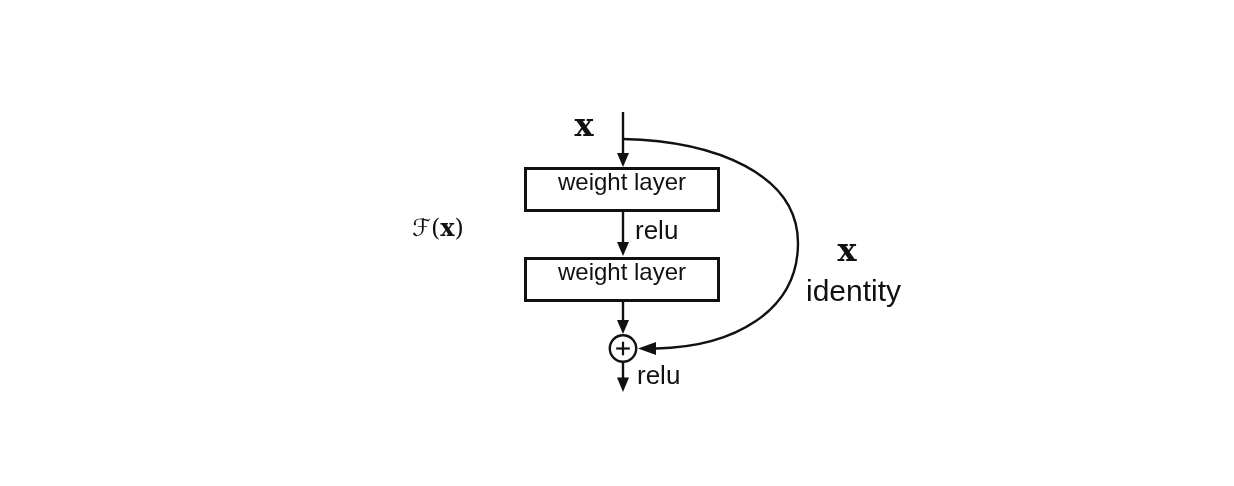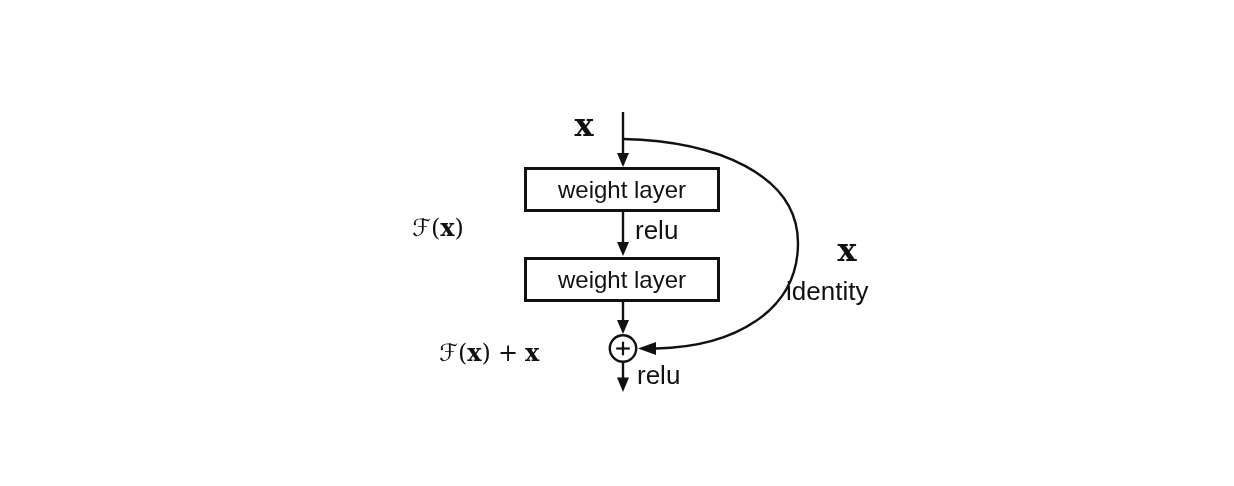--- a/index.html
+++ b/index.html
@@ -26,39 +26,39 @@
   .sans { font-family: "Liberation Sans", sans-serif; }
   .box {
     position: absolute;
     left: 524px;
     width: 196px;
     height: 45px;
     border: 3px solid #111111;
     background: #ffffff;
     box-sizing: border-box;
     display: flex;
-    align-items: center;
+    align-items: flex-start;
     justify-content: center;
     font-size: 24px;
     line-height: 24px;
   }
   .box-top    { top: 167px; }
   .box-bottom { top: 257px; }
   .relu-mid  { left: 635px; top: 217px; font-size: 26px; line-height: 26px; }
   .relu-out  { left: 637px; top: 362px; font-size: 26px; line-height: 26px; }
   .mathx {
     font-family: "DejaVu Serif", serif;
     font-weight: bold;
     font-size: 32px;
     line-height: 32px;
     text-align: center;
   }
   .input-x { left: 568px; top: 109px; width: 32px; }
   .skip-x  { left: 831px; top: 234px; width: 32px; }
-  .skip-identity { left: 786px; top: 278px; font-size: 26px; line-height: 26px; }
+  .skip-identity { left: 806px; top: 278px; font-size: 30px; line-height: 26px; }
   .math {
     font-family: "DejaVu Serif", serif;
     font-size: 24px;
     line-height: 38px;
   }
   .math .scriptf { font-family: "DejaVu Sans", "DejaVu Serif", sans-serif; }
   .math .bx { font-weight: bold; }
   .math .plus { margin: 0 7px; }
   .fx-label   { left: 412px; top: 209px; }
   .fxpx-label { left: 439px; top: 334px; }
@@ -121,17 +121,14 @@
 
   <div class="lbl sans relu-out">relu</div>
 
   <div class="lbl mathx skip-x">x</div>
   <div class="lbl sans skip-identity">identity</div>
 
   <div class="lbl math fx-label">
     <span class="scriptf">ℱ</span><span>(</span><span class="bx">x</span><span>)</span>
   </div>
 
-  <div class="lbl math fxpx-label">
-    <span class="scriptf">ℱ</span><span>(</span><span class="bx">x</span><span>)</span><span class="plus">+</span><span class="bx">x</span>
-  </div>
 
 </div>
 
 </body></html>

